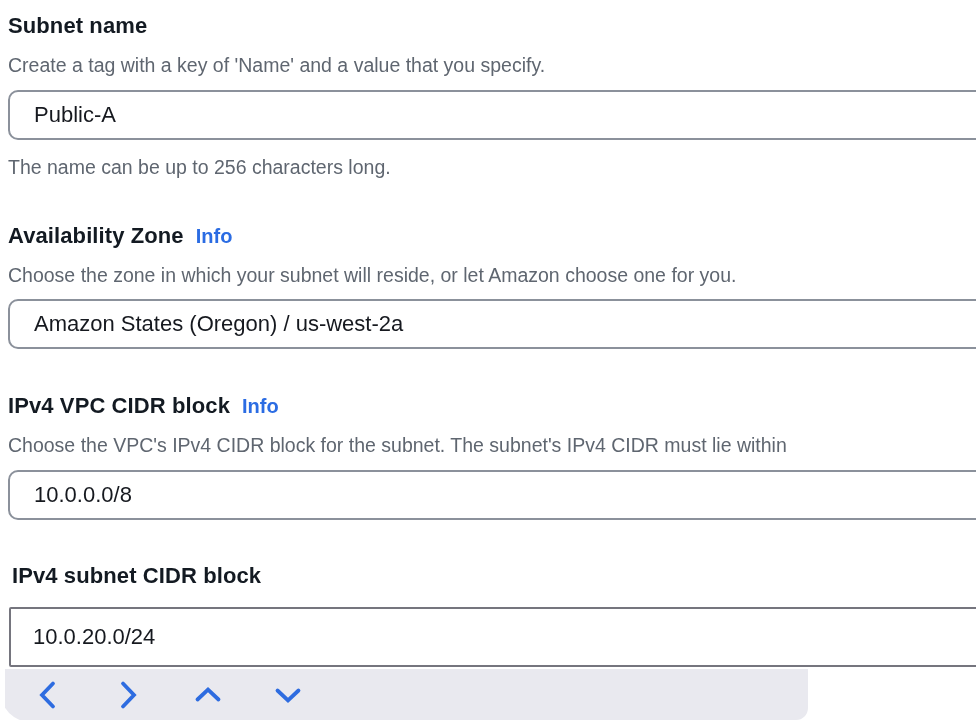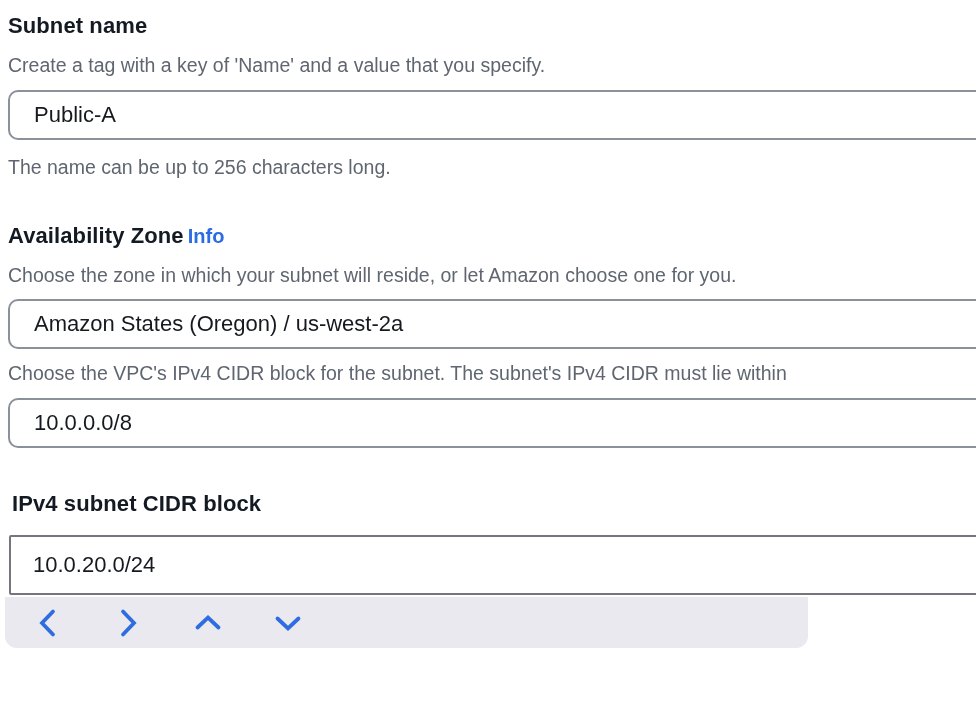--- a/index.html
+++ b/index.html
@@ -11,21 +11,21 @@
   }
   .page { position: relative; width: 976px; height: 722px; overflow: hidden; border-radius: 31px; }
 
   .label-row { margin-left: 8px; line-height: 26px; white-space: nowrap; }
   .label {
     font-size: 22px; font-weight: 700; color: var(--heading, #131a22);
     letter-spacing: 0.1px;
   }
   .info-link {
     font-size: 20px; font-weight: 700; color: var(--link, #2b6ce3);
-    margin-left: 4px; text-decoration: none; cursor: pointer;
+    margin-left: 12px; text-decoration: none; cursor: pointer;
   }
   .desc {
     margin: 12px 0 0 8px; font-size: 19.5px; color: var(--body, #5f6670);
     line-height: 24px; white-space: nowrap; width: 1100px;
   }
   .text-input, .select-control {
     display: block; width: 1100px; margin-left: 8px; background: #fff;
     border: 2px solid var(--input-border, #8b919b);
     font-size: 22px; color: var(--input-text, #16191f);
     font-family: "Liberation Sans", sans-serif;
@@ -66,20 +66,23 @@
   <div class="desc hint">The name can be up to 256 characters long.</div>
 
   <div class="label-row mt-section">
     <span class="label">Availability Zone</span><a class="info-link">Info</a>
   </div>
   <div class="desc">Choose the zone in which your subnet will reside, or let Amazon choose one for you.</div>
   <div class="select-control rounded">
     <span>Amazon States (Oregon) / us-west-2a</span>
   </div>
 
+  <div class="label-row mt-section">
+    <span class="label">IPv4 VPC CIDR block</span><a class="info-link">Info</a>
+  </div>
   <div class="desc">Choose the VPC's IPv4 CIDR block for the subnet. The subnet's IPv4 CIDR must lie within</div>
   <div class="select-control rounded mt-desc-lg">
     <span>10.0.0.0/8</span>
   </div>
 
   <div class="label-row mt-section-sm">
     <span class="label">IPv4 subnet CIDR block</span>
   </div>
   <input class="text-input subnet-cidr-input" type="text" value="10.0.20.0/24" style="">
 

